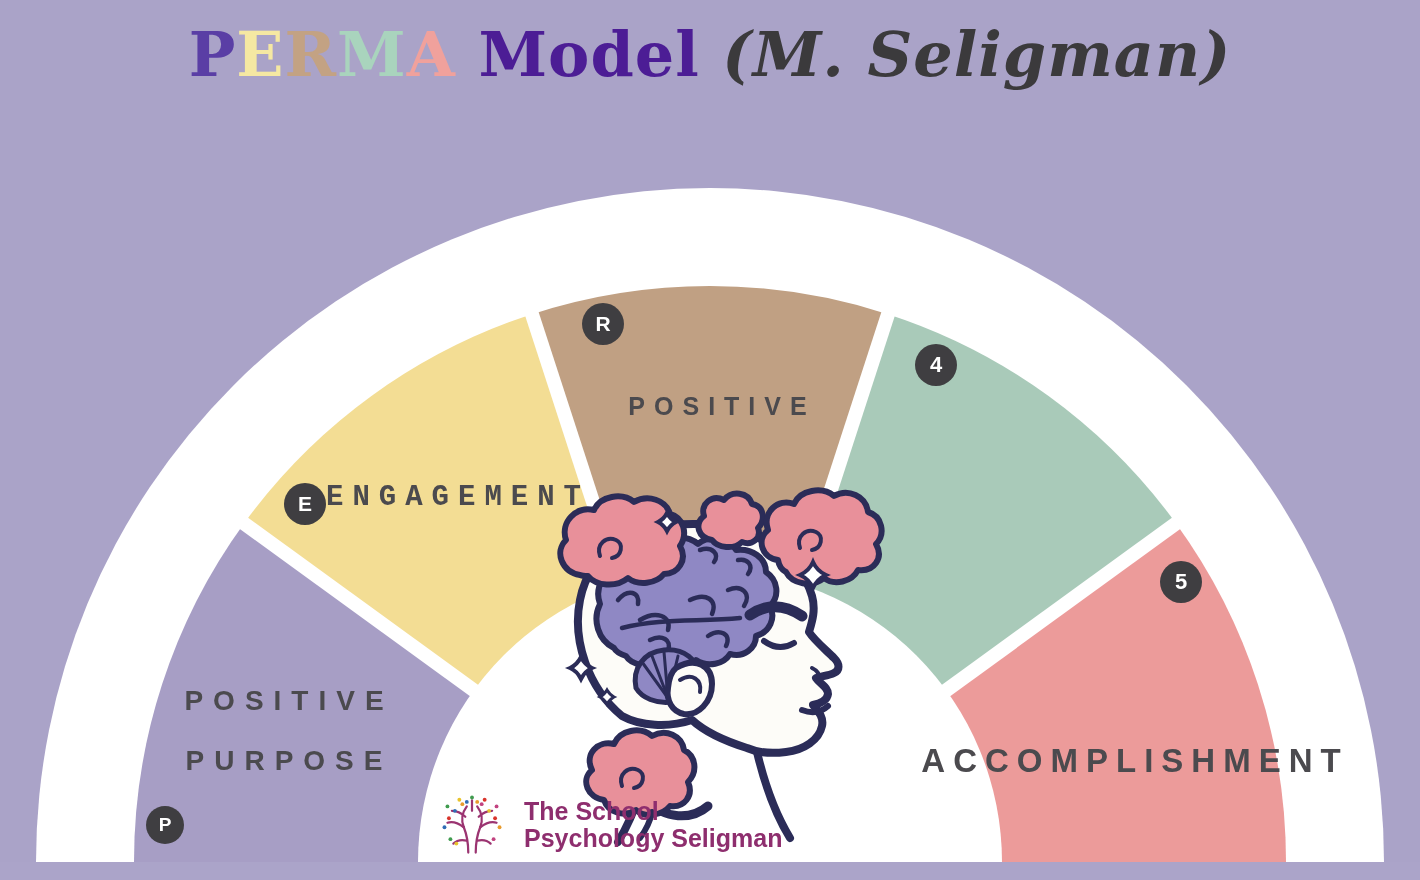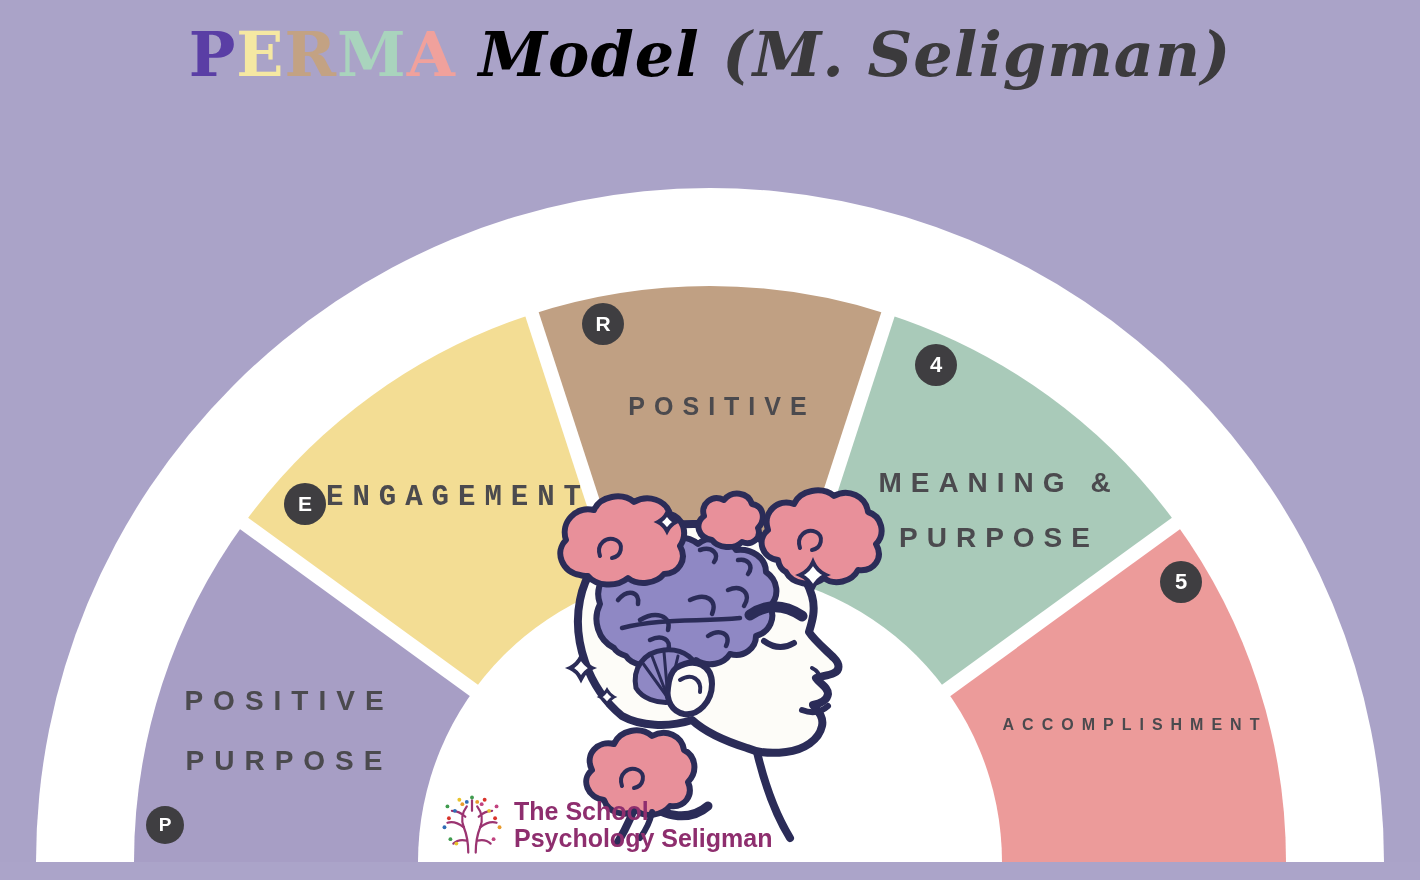--- a/index.html
+++ b/index.html
@@ -11,32 +11,32 @@
          font-family:"DejaVu Serif",serif;font-weight:700;font-size:62px;letter-spacing:1px;
          white-space:nowrap;}
   #title .italic{font-style:italic;margin-top:44px;}
   
   .seg-label{position:absolute;transform:translate(-50%,-50%);text-align:center;
              font-weight:700;color:var(--label-color,#4b4a4e);white-space:nowrap;}
   .label-pe{left:289px;top:731px;font-size:28px;line-height:60px;letter-spacing:10px;}
   .label-en{left:458px;top:497px;font-size:29px;line-height:29px;letter-spacing:9px;font-family:Liberation Mono, monospace;}
   .label-pr{left:722px;top:406px;font-size:25px;line-height:48px;letter-spacing:9px;}
   .label-mp{left:999px;top:510px;font-size:28px;line-height:55px;letter-spacing:9px;}
-  .label-ac{left:1135px;top:724px;font-size:16px;line-height:25px;letter-spacing:8px;}
+  .label-ac{left:1135px;top:760px;font-size:33px;line-height:25px;letter-spacing:8px;}
   
   .badge{position:absolute;transform:translate(-50%,-50%);border-radius:50%;
          background:var(--badge-bg,#3f3e41);color:#fff;display:flex;align-items:center;
          justify-content:center;font-weight:700;}
   .badge-p{left:165px;top:825px;width:38px;height:38px;font-size:19px;}
   .badge-e{left:305px;top:504px;width:42px;height:42px;font-size:21px;}
   .badge-r{left:603px;top:324px;width:42px;height:42px;font-size:21px;}
   .badge-4{left:936px;top:365px;width:42px;height:42px;font-size:22px;}
   .badge-5{left:1181px;top:582px;width:42px;height:42px;font-size:22px;}
   
-  #logo{position:absolute;left:440px;top:790px;display:flex;align-items:center;gap:10px;}
+  #logo{position:absolute;left:440px;top:790px;display:flex;align-items:center;gap:20px;}
   #logo .logo-text{color:var(--logo-text-color,#8e2e6e);font-weight:800;font-size:25px;
                    line-height:27px;letter-spacing:0;}
   
   .ln{fill:none;stroke:var(--outline-color,#2b2c58);stroke-linecap:round;stroke-linejoin:round;}
   .face{fill:var(--face-color,#fdfcf8);stroke:var(--outline-color,#2b2c58);stroke-linejoin:round;}
   .brain{fill:var(--brain-color,#8f88c4);stroke:var(--outline-color,#2b2c58);stroke-linejoin:round;}
   .cloud{fill:var(--cloud-color,#e8909a);stroke:var(--outline-color,#2b2c58);stroke-linejoin:round;}
   .sparkle{fill:var(--sparkle-color,#ffffff);stroke:var(--outline-color,#2b2c58);}
   .tree-branch{fill:none;stroke:var(--tree-color,#9b3471);stroke-width:3;stroke-linecap:round;}
 </style>
@@ -156,41 +156,37 @@
         <path class="sparkle" stroke-width="4" d="M 667,513 Q 670,519 676,522 Q 670,525 667,531 Q 664,525 658,522 Q 664,519 667,513 Z"></path>
         <path class="sparkle" stroke-width="4" d="M 813,562 Q 817,571 826,575 Q 817,579 813,588 Q 809,579 800,575 Q 809,571 813,562 Z"></path>
         <path class="sparkle" stroke-width="4" d="M 581,657 Q 585,665 592,668 Q 585,671 581,679 Q 577,671 570,668 Q 577,665 581,657 Z"></path>
         <path class="sparkle" stroke-width="3" d="M 607,690 Q 610,695 614,697 Q 610,699 607,704 Q 604,699 600,697 Q 604,695 607,690 Z"></path>
       </g>
     </g>
 
     <rect id="bottom-strip" x="0" y="862" width="1420" height="18" fill="#aba4c9"></rect>
   </svg>
 
-  <h1 id="title"><span style="color: rgb(90, 62, 165);">P</span><span style="color: rgb(245, 232, 162);">E</span><span style="color: rgb(195, 162, 131);">R</span><span style="color: rgb(169, 212, 189);">M</span><span style="color: rgb(240, 161, 156);">A</span><span style="color: #000000; font-style: italic;"> Model </span><span class="italic" style="color: rgb(59, 58, 60);">(M. Seligman)</span></h1>
+  <h1 id="title"><span style="color: rgb(90, 62, 165);">P</span><span style="color: rgb(245, 232, 162);">E</span><span style="color: rgb(195, 162, 131);">R</span><span style="color: rgb(169, 212, 189);">M</span><span style="color: rgb(240, 161, 156);">A</span><span style="color: #4c1d95;"> Model </span><span class="italic" style="color: rgb(59, 58, 60);">(M. Seligman)</span></h1>
 
   <div class="badge badge-p">P</div>
   <div class="badge badge-e">E</div>
   <div class="badge badge-r">R</div>
   <div class="badge badge-4">4</div>
   <div class="badge badge-5">5</div>
 
   <div class="seg-label label-pe">
     <div>POSITIVE</div>
     <div>PURPOSE</div>
   </div>
   <div class="seg-label label-en">
     <div>ENGAGEMENT</div>
   </div>
   <div class="seg-label label-pr">
     <div>POSITIVE</div>
-  </div>
-  <div class="seg-label label-mp">
-    <div>MEANING &amp;</div>
-    <div>PURPOSE</div>
   </div>
   <div class="seg-label label-ac">
     <div>ACCOMPLISHMENT</div>
   </div>
 
   <div id="logo">
     <svg width="64" height="70" viewBox="0 0 86 78">
       <g class="tree-branch">
         <path d="M 38,76 C 38,62 36,52 32,42"></path>
         <path d="M 48,76 C 48,62 50,52 54,42"></path>

